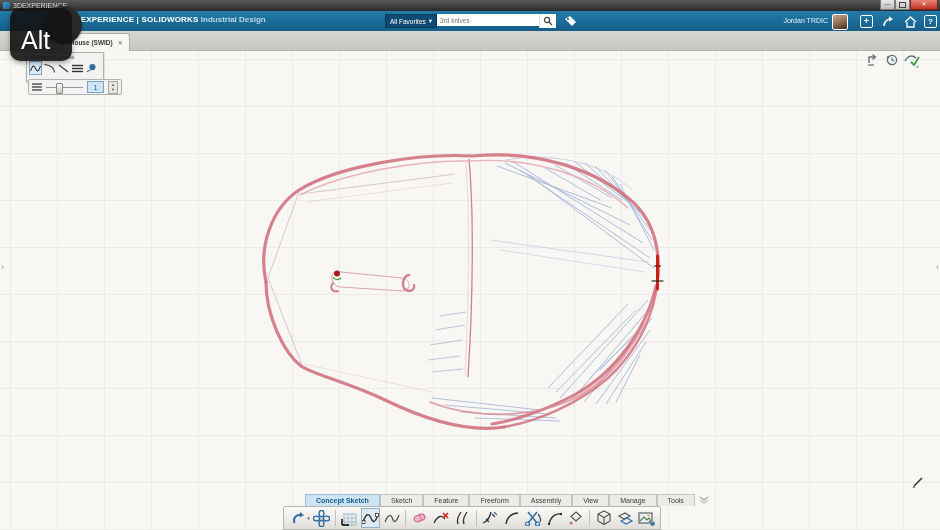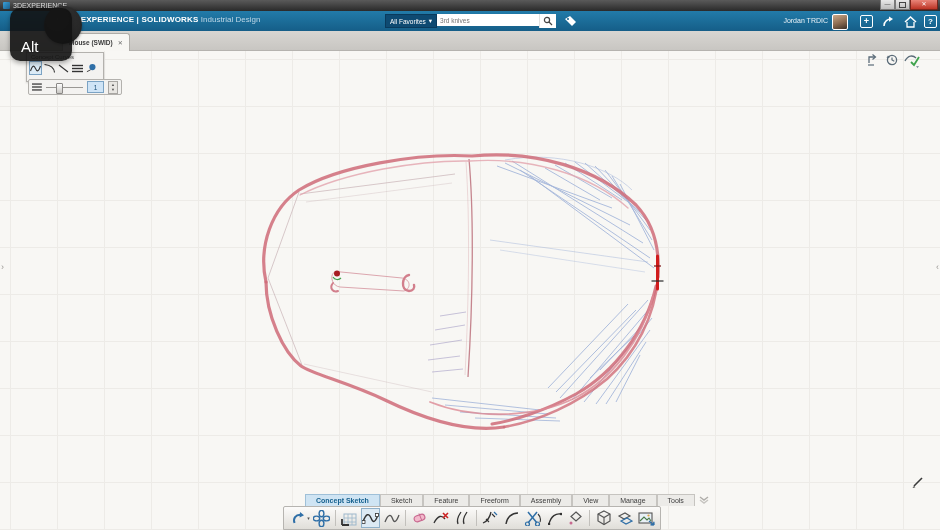--- a/index.html
+++ b/index.html
@@ -20,21 +20,21 @@
   .winbtn.max span{display:block;width:5px;height:4px;border:1px solid #444;margin:2px auto;}
   .winbtn.close{width:28px;background:linear-gradient(#e98579,#bc3425);color:#fff;
     border-color:#7a241a;border-bottom-right-radius:2px;}
 
   
   #bluebar{left:0;top:11px;width:940px;height:20px;
     background:linear-gradient(#227ba9 0%,#1c6b99 45%,#155e88 100%);
     background:linear-gradient(#227ba9,#155e88);z-index:30;}
   #brand{left:70px;top:4px;font-size:8px;color:#fff;white-space:nowrap;}
   #brand b{letter-spacing:.2px;}
-  #brand .edition{color:#bcd6e6;font-weight:400;}
+  #brand .edition{color:#bcd6e6;font-weight:700;}
   #searchwrap{left:385px;top:3px;height:14px;display:flex;align-items:stretch;}
   #scopebtn{background:#0e4a72;color:#fff;font-size:6.5px;display:flex;align-items:center;
     padding:0 4px;border:1px solid #0a3a5c;gap:3px;}
   #searchinput{width:96px;height:12px;border:none;font-size:6.5px;padding:0 3px;
     color:#555;background:#fff;outline:none;}
   #searchbtn{width:16px;background:#fff;border-left:1px solid #e2e2e2;display:flex;
     align-items:center;justify-content:center;}
   #tagbtn{margin-left:8px;display:flex;align-items:center;}
   #username{right:112px;top:6px;font-size:7px;color:#e8f1f7;}
   #avatar{right:92px;top:3px;width:14px;height:14px;border:1px solid #fff;border-radius:2px;
@@ -61,21 +61,21 @@
     background-image:linear-gradient(#edebe7 1px,transparent 1px),
       linear-gradient(90deg,#edebe7 1px,transparent 1px);
     background-size:47px 47px;background-position:10px 9px;}
   #sketch{left:0;top:0;width:940px;height:530px;z-index:5;pointer-events:none;}
 
   
   #logo-circle{left:44px;top:6px;width:38px;height:38px;border-radius:50%;
     background:radial-gradient(circle at 35% 35%,#3c3c3c,#1d1d1d);z-index:48;
     box-shadow:0 1px 3px rgba(0,0,0,.4);}
   #altkey{left:10px;top:8px;width:62px;height:53px;background:rgba(18,18,18,.9);
-    border-radius:10px;z-index:50;color:#fff;font-size:15px;display:flex;
+    border-radius:10px;z-index:50;color:#fff;font-size:25px;display:flex;
     align-items:flex-end;justify-content:flex-start;padding:0 0 6px 11px;
     box-sizing:border-box;box-shadow:0 2px 5px rgba(0,0,0,.35);}
 
   
   #ccpanel{left:26px;top:52px;width:76px;height:28px;background:#f3f2f0;
     border:1px solid #b3b1ad;box-shadow:0 1px 2px rgba(0,0,0,.15);z-index:20;}
   #ccpanel .title{font-size:6px;color:#4a4a4a;padding:1px 0 0 4px;}
   #ccpanel .btns{display:flex;gap:1px;padding:1px 2px;}
   .ccbtn{width:13px;height:14px;display:flex;align-items:center;justify-content:center;
     border:1px solid transparent;box-sizing:border-box;}

